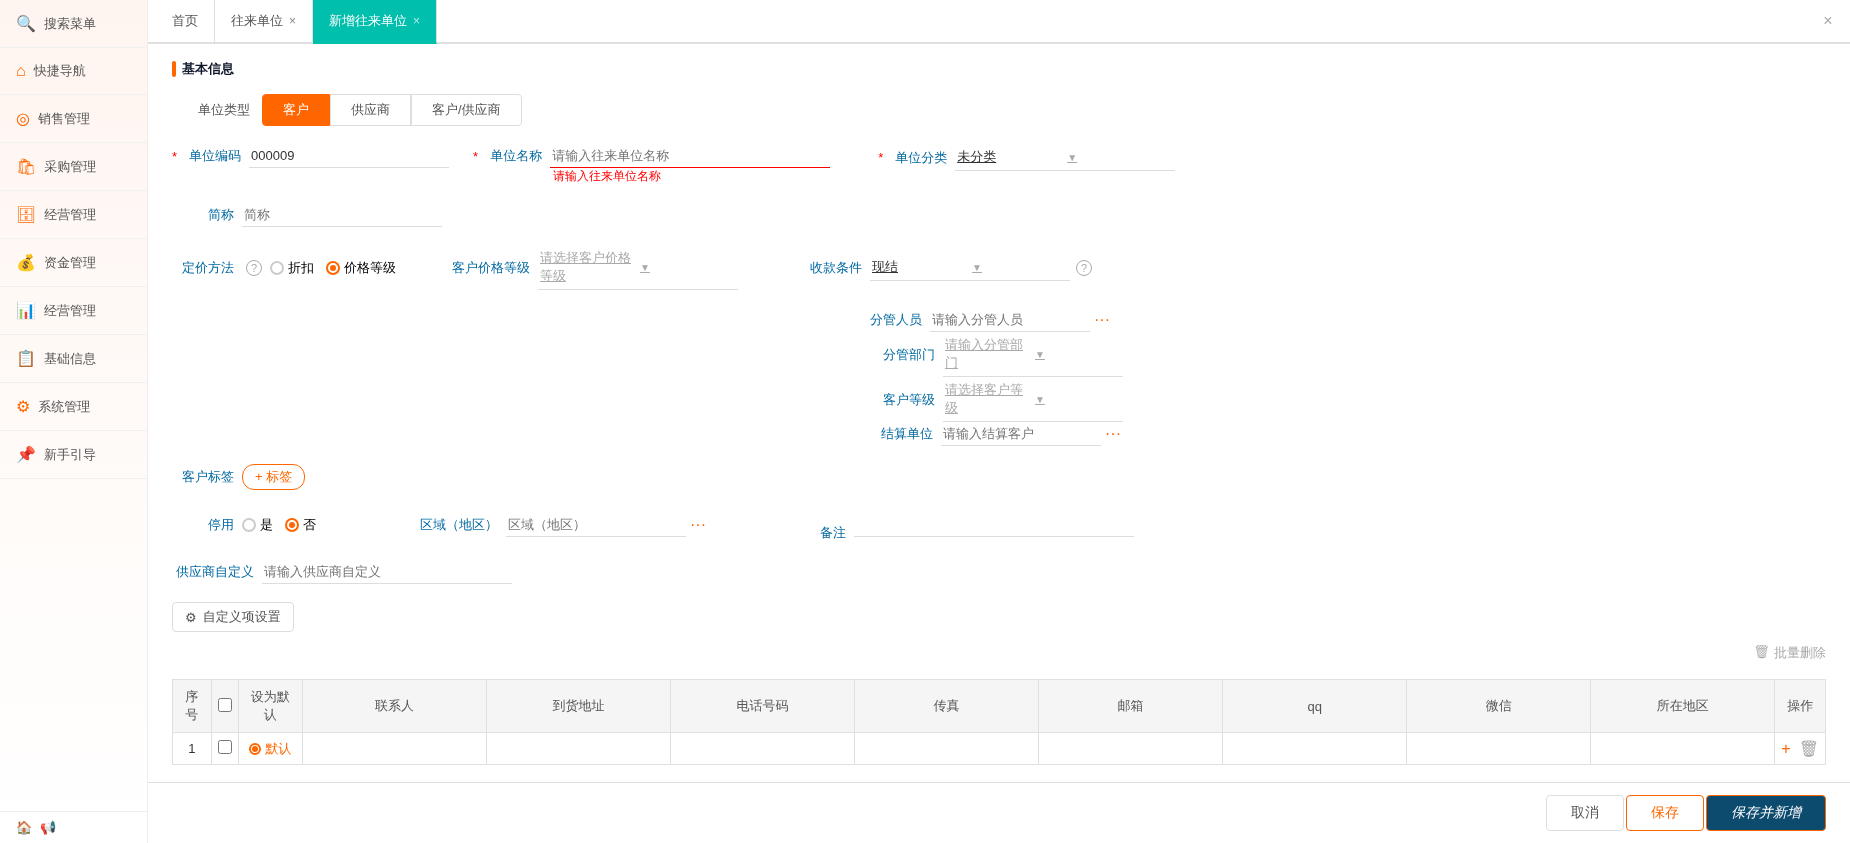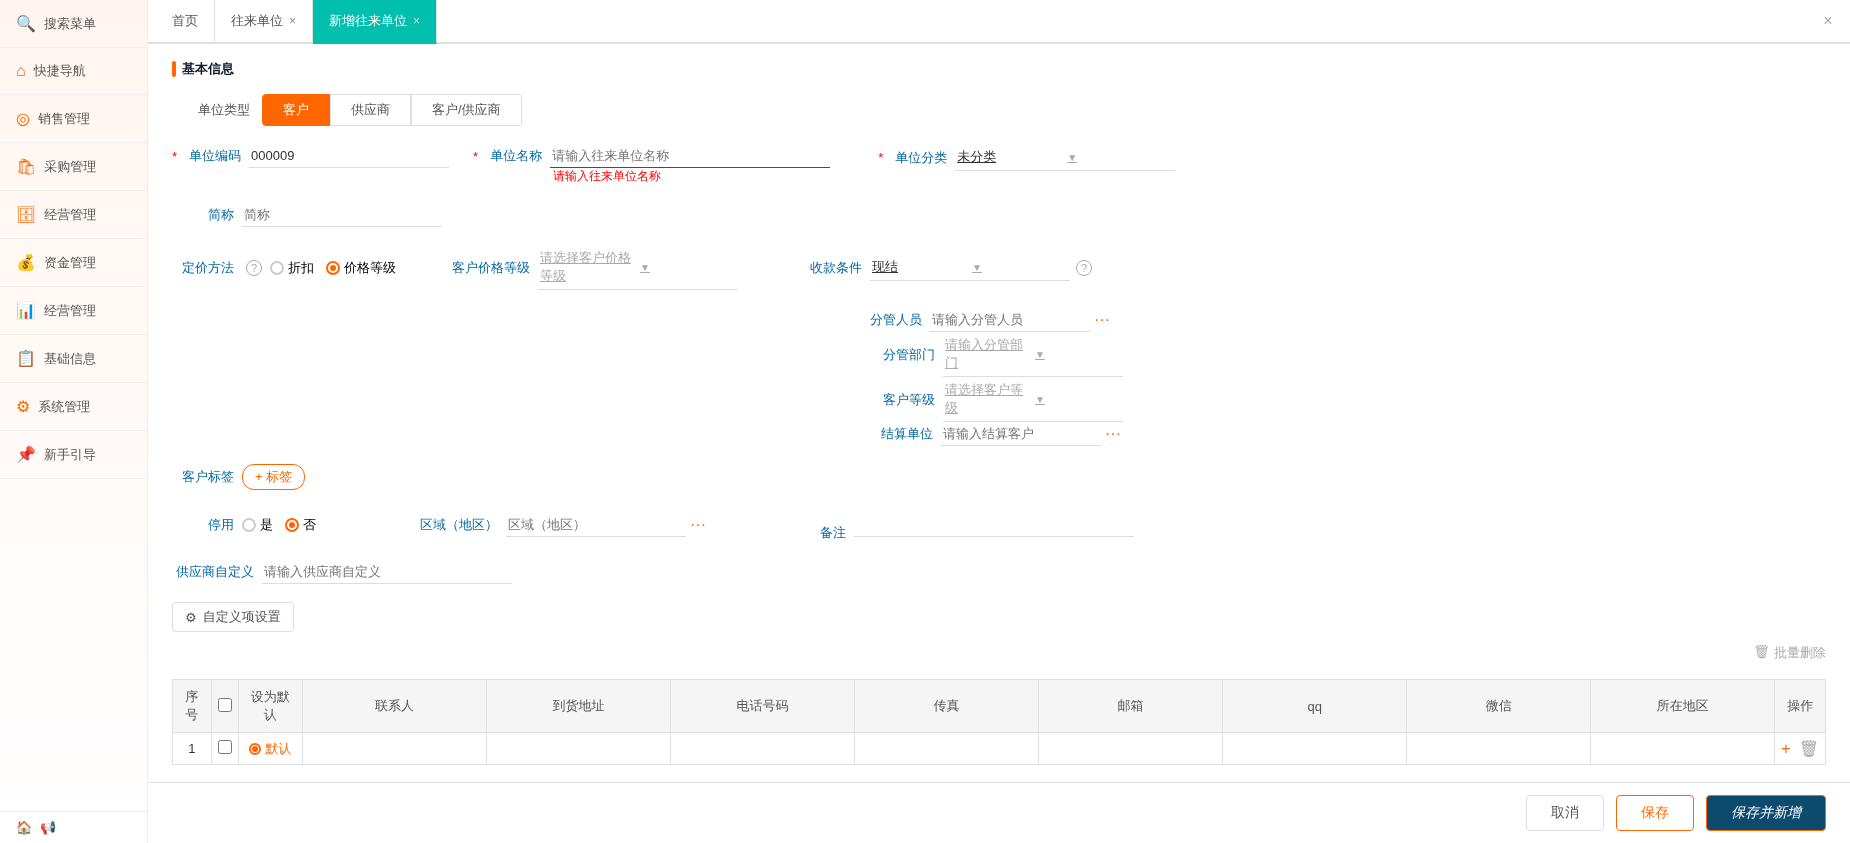--- a/index.html
+++ b/index.html
@@ -282,21 +282,21 @@
       width: 14px; height: 14px; border: 1px solid #ddd; cursor: pointer;
     }
 
     
     .footer {
       background: #fff;
       border-top: 1px solid #e0e0e0;
       padding: 12px 24px;
       display: flex;
       justify-content: flex-end;
-      gap: 12px;
+      gap: 2px;
     }
     .btn {
       padding: 8px 24px;
       border-radius: 4px;
       cursor: pointer;
       font-size: 14px;
       border: 1px solid #ddd;
     }
     .btn-cancel { background: #fff; color: #555; }
     .btn-save { background: #fff; color: #f60; border-color: #f60; }

